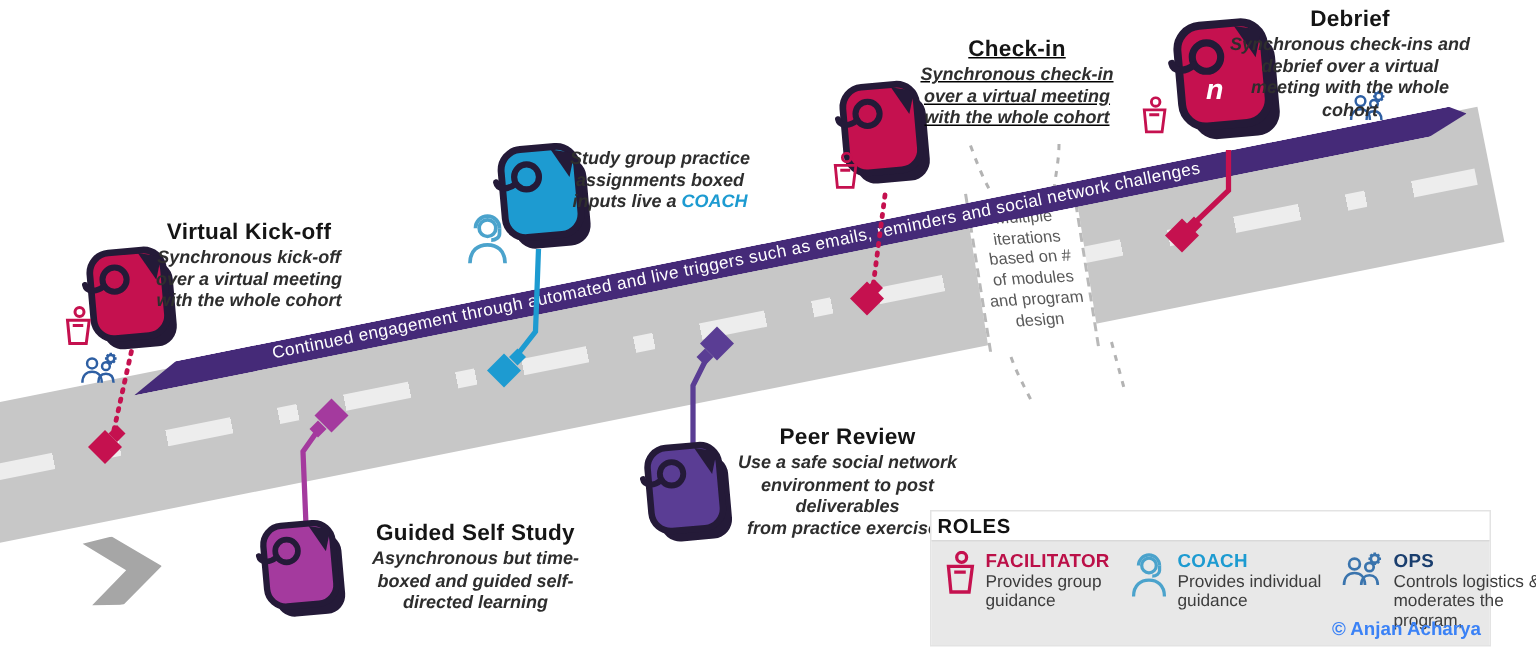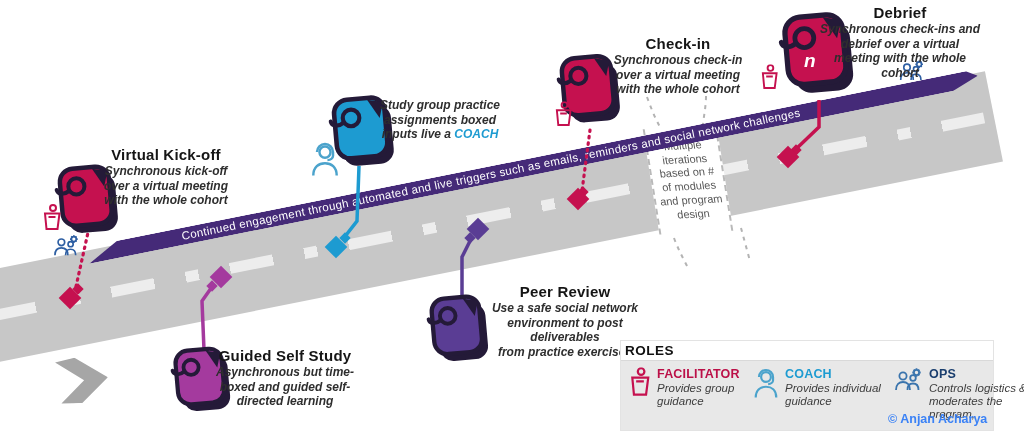--- a/index.html
+++ b/index.html
@@ -65,40 +65,40 @@
   .mini-coach-practice{left:310px;top:141px;width:30px;height:37px;}
   .mini-facil-checkin {left:554px;top:101px;width:19px;height:26px;}
   .mini-facil-debrief {left:760px;top:64px; width:19px;height:26px;}
   .mini-ops-debrief   {left:898px;top:59px; width:27px;height:24px;}
   
   .ms-label{position:absolute;z-index:7;text-align:center;}
   .ms-title{font-weight:800;font-size:15px;color:#151515;letter-spacing:.2px;}
   .ms-desc{font-style:italic;font-weight:700;font-size:12px;color:#2e2e2e;line-height:1.22;margin-top:1px;}
   .coach-hl{font-weight:800;}
   .ms-label-kickoff {left:91px; top:146px;width:150px;}
-  .ms-label-guided  {left:212px;top:347px;width:146px;}
+  .ms-label-guided  {left:244px;top:347px;width:146px;}
   .ms-label-practice{left:372px;top:97px; width:136px;}
   .ms-label-peer    {left:478px;top:283px;width:174px;}
-  .ms-label-checkin {left:610px;top:35px; width:136px;}
+  .ms-label-checkin {left:610px;top:24px; width:136px;text-decoration:underline;}
   .ms-label-debrief {left:818px;top:4px;  width:164px;}
   
   .legend{
     position:absolute;left:620px;top:340px;width:372px;z-index:8;
     background:#fff;border:1px solid #e3e3e3;
   }
   .legend-title{font-weight:800;font-size:13.5px;color:#111;letter-spacing:.5px;padding:2px 0 2px 4px;}
   .legend-band{
     display:flex;gap:8px;background:#e8e8e8;border-top:1px solid #d9d9d9;
     padding:6px 4px 8px 8px;align-items:flex-start;
   }
   .legend-item{display:flex;gap:6px;align-items:flex-start;}
   .legend-icon{flex:0 0 auto;}
   .legend-icon svg{display:block;}
   .legend-role{font-weight:800;font-size:12.5px;letter-spacing:.2px;}
-  .legend-desc{font-style:italic;font-size:11.5px;color:#3d3d3d;line-height:1.15;margin-top:1px;}
+  .legend-desc{font-size:11.5px;color:#3d3d3d;line-height:1.15;margin-top:1px;}
   .li-facil .legend-desc{width:88px;}
   .li-coach .legend-desc{width:100px;}
   .li-ops   .legend-desc{width:118px;}
   .copyright{
     position:absolute;left:888px;top:412px;z-index:8;
     font-weight:800;font-size:12.5px;color:#3b82f6;
   }
   .hidden-defs{position:absolute;width:0;height:0;overflow:hidden;}
 </style>
 </head>

